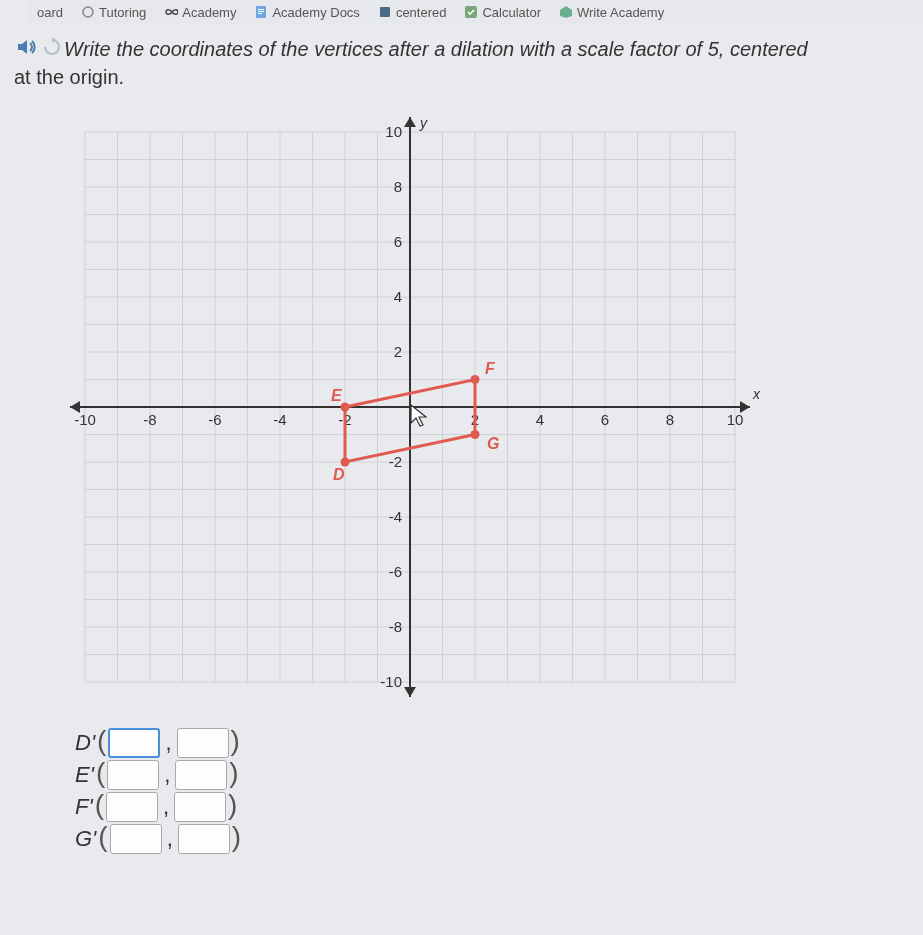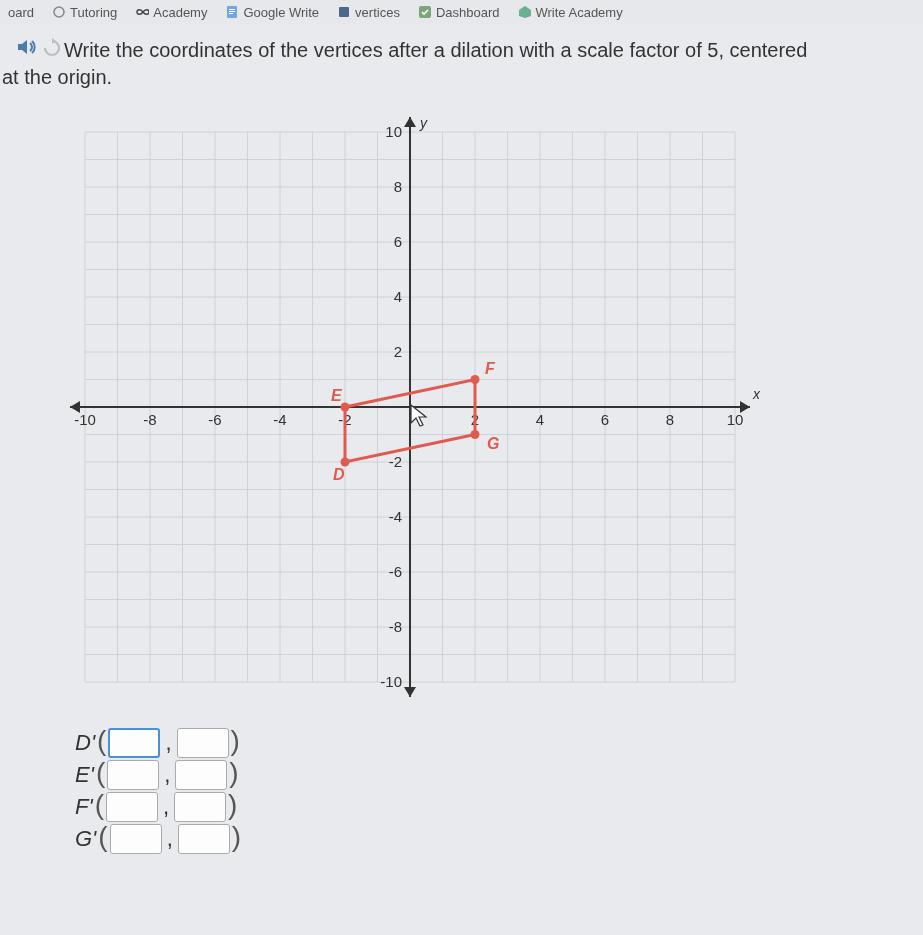--- a/index.html
+++ b/index.html
@@ -13,35 +13,37 @@
   }
   .bookmarks {
     display: flex;
     align-items: center;
     gap: 18px;
     padding: 2px 8px;
     font-size: 13px;
     color: #555;
     background: #e6e8eb;
     height: 24px;
+    margin-left: 29px;
   }
   .bookmarks .bm { display: flex; align-items: center; gap: 4px; }
   .bookmarks .bm-icon { width: 14px; height: 14px; display: inline-flex; align-items: center; justify-content: center; }
   .question-row {
     display: flex;
-    align-items: flex-end;
+    align-items: center;
     padding: 10px 20px 2px 14px;
+    font-style: italic;
   }
   .audio-icon, .refresh-icon { flex: 0 0 auto; }
   .question-text {
     font-size: 20px;
     color: #333;
     line-height: 1.35;
   }
-  .origin-line { padding-left: 2px; font-size: 20px; color: #333; margin-bottom: 18px; }
+  .origin-line { padding-left: 14px; font-size: 20px; color: #333; margin-bottom: 18px; }
   .graph-wrap {
     margin-left: 60px;
     position: relative;
     width: 700px;
     height: 600px;
   }
   .graph-svg { width: 100%; height: 100%; }
   .cursor {
     position: absolute;
     left: 348px;
@@ -101,38 +103,38 @@
   </div>
   <div class="bm">
     <span class="bm-icon">
         <svg width="12" height="14">
           <rect x="1" y="1" width="10" height="12" rx="1" fill="#6ea8e0"></rect>
           <rect x="3" y="4" width="6" height="1" fill="#fff"></rect>
           <rect x="3" y="6" width="6" height="1" fill="#fff"></rect>
           <rect x="3" y="8" width="4" height="1" fill="#fff"></rect>
         </svg>
       </span>
-    <span>Google Write</span>
+    <span>Academy Docs</span>
   </div>
   <div class="bm">
     <span class="bm-icon">
         <svg width="12" height="12">
           <rect x="1" y="1" width="10" height="10" rx="1" fill="#4a6a8a"></rect>
         </svg>
       </span>
-    <span>vertices</span>
+    <span>centered</span>
   </div>
   <div class="bm">
     <span class="bm-icon">
         <svg width="12" height="12">
           <rect x="0" y="0" width="12" height="12" rx="2" fill="#7aa77a"></rect>
           <path d="M3 6 L5 8 L9 4" fill="none" stroke="#fff" stroke-width="1.6"></path>
         </svg>
       </span>
-    <span>Dashboard</span>
+    <span>Calculator</span>
   </div>
   <div class="bm">
     <span class="bm-icon">
         <svg width="14" height="14">
           <polygon points="7,1 13,5 13,11 7,13 1,11 1,5" fill="#6aaf8f"></polygon>
         </svg>
       </span>
     <span>Write Academy</span>
   </div>
 </div>

